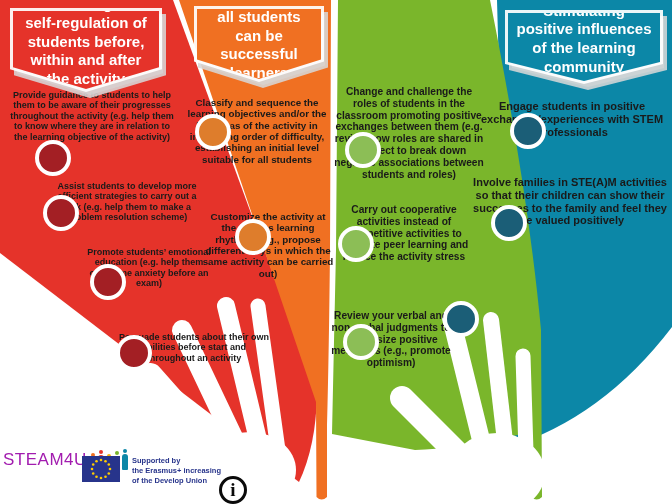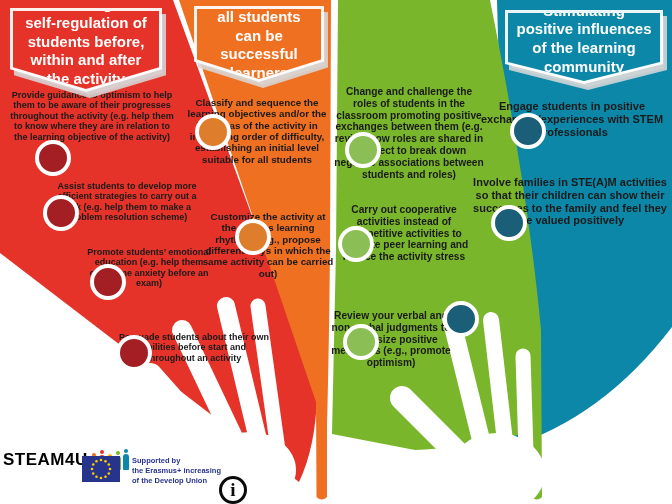--- a/index.html
+++ b/index.html
@@ -39,21 +39,21 @@
   .dot{
     position:absolute;width:36px;height:36px;border-radius:50%;
     border:4.5px solid #fff;box-sizing:border-box;z-index:4;
   }
   .dot.red{background:var(--red_dark);}
   .dot.orange{background:var(--orange_dark);}
   .dot.green{background:var(--green_light);}
   .dot.teal{background:var(--teal_dark);}
   
   .logo{position:absolute;left:3px;top:449px;z-index:6;display:flex;align-items:flex-end;}
-  .logo-text{font-size:17px;font-weight:bold;color:#000000;letter-spacing:0.5px;}
+  .logo-text{font-size:17px;font-weight:normal;color:#a21caf;letter-spacing:0.5px;}
   .logo-people{display:flex;gap:2px;margin-left:3px;align-items:flex-end;}
   .person{display:inline-block;width:6px;height:14px;border-radius:3px 3px 1px 1px;position:relative;margin-top:5px;}
   .person::before{content:"";position:absolute;top:-5px;left:1px;width:4px;height:4px;border-radius:50%;background:inherit;}
   .p1{background:var(--orange);height:12px;}
   .p2{background:var(--red);height:15px;}
   .p3{background:#F5B50A;height:11px;}
   .p4{background:var(--green);height:14px;}
   .p5{background:var(--teal);height:16px;}
   .eu{position:absolute;left:82px;top:456px;z-index:6;display:flex;gap:12px;}
   .eu-text{color:#27348B;font-size:7.5px;font-weight:bold;line-height:1.35;}
@@ -101,21 +101,21 @@
     <div class="banner-outer">
       <div class="banner-face">Ensuring more all students can be successful learners</div>
     </div>
   </div>
   <div class="banner teal" style="left:505px;top:10px;width:158px;height:74px;">
     <div class="banner-outer">
       <div class="banner-face">Stimulating positive influences of the learning community</div>
     </div>
   </div>
 
-  <div class="item fr" style="left:6px;top:90px;width:172px;">Provide guidance to optimism to help them to be aware of their progresses throughout the activity (e.g. help them to know where they are in relation to the learning objective of the activity)</div>
+  <div class="item fr" style="left:6px;top:90px;width:172px;">Provide guidance to students to help them to be aware of their progresses throughout the activity (e.g. help them to know where they are in relation to the learning objective of the activity)</div>
   <div class="item fr" style="left:48px;top:181px;width:158px;">Assist students to develop more efficient strategies to carry out a task (e.g. help them to make a problem resolution scheme)</div>
   <div class="item fr" style="left:80px;top:247px;width:138px;">Promote students’ emotional education (e.g. help them overcome anxiety before an exam)</div>
   <div class="item fr" style="left:118px;top:332px;width:152px;">Persuade students about their own abilities before start and throughout an activity</div>
 
   <div class="item fo" style="left:182px;top:97px;width:150px;">Classify and sequence the learning objectives and/or the key ideas of the activity in increasing order of difficulty, establishing an initial level suitable for all students</div>
   <div class="item fo" style="left:202px;top:211px;width:132px;">Customize the activity at the various learning rhythms (e.g., propose different ways in which the same activity can be carried out)</div>
 
   <div class="item fg" style="left:334px;top:86px;width:150px;">Change and challenge the roles of students in the classroom promoting positive exchanges between them (e.g. review how roles are shared in a project to break down negative associations between students and roles)</div>
   <div class="item fg" style="left:338px;top:204px;width:132px;">Carry out cooperative activities instead of competitive activities to promote peer learning and reduce the activity stress</div>
   <div class="item fg" style="left:326px;top:310px;width:130px;">Review your verbal and non-verbal judgments to emphasize positive messages (e.g., promote optimism)</div>

